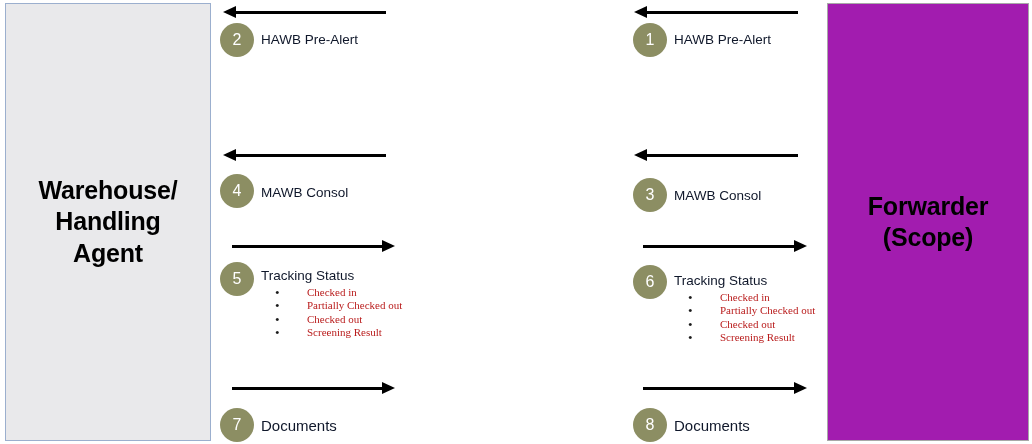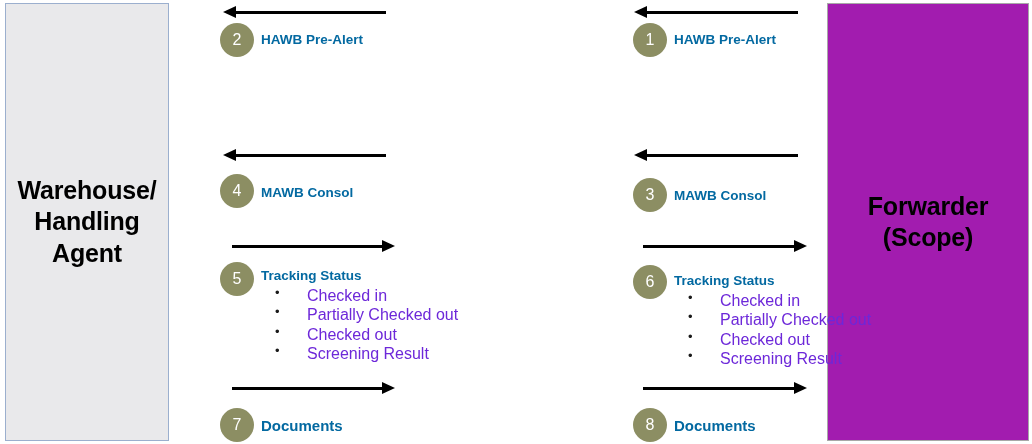--- a/index.html
+++ b/index.html
@@ -35,21 +35,21 @@
     color: #000000;
     letter-spacing: -0.2px;
     white-space: pre-line;
     z-index: 2;
     position: relative;
   }
 
   #box-warehouse {
     left: 5px;
     top: 3px;
-    width: 164px;
+    width: 206px;
     height: 438px;
     background: #E9E9EB;
   }
   #box-edi {
     left: 415px;
     top: 3px;
     width: 204px;
     height: 438px;
     background-color: #E2B50C;
     background-image: repeating-linear-gradient(
@@ -122,35 +122,35 @@
   .step-text {
     position: absolute;
     color: #1A1A1A;
     font-size: 13.5px;
     line-height: 1.18;
     white-space: nowrap;
   }
   .step-title {
     display: block;
     font-size: 13.5px;
-    color: #0369a1;
-    font-weight: bold;
+    color: #0f172a;
   }
   .bullets {
     margin: 2px 0 0 0;
     padding: 0;
     list-style: none;
   }
   .bullets li {
     position: relative;
     padding-left: 46px;
-    font-size: 16px;
+    font-size: 11px;
     line-height: 1.22;
-    color: #6d28d9;
+    color: #b91c1c;
     white-space: nowrap;
+    font-family: Liberation Serif, serif;
   }
   .bullets li::before {
     content: "\2022";
     position: absolute;
     left: 14px;
     top: -1px;
     font-size: 13px;
     color: #1A1A1A;
   }
 </style>

